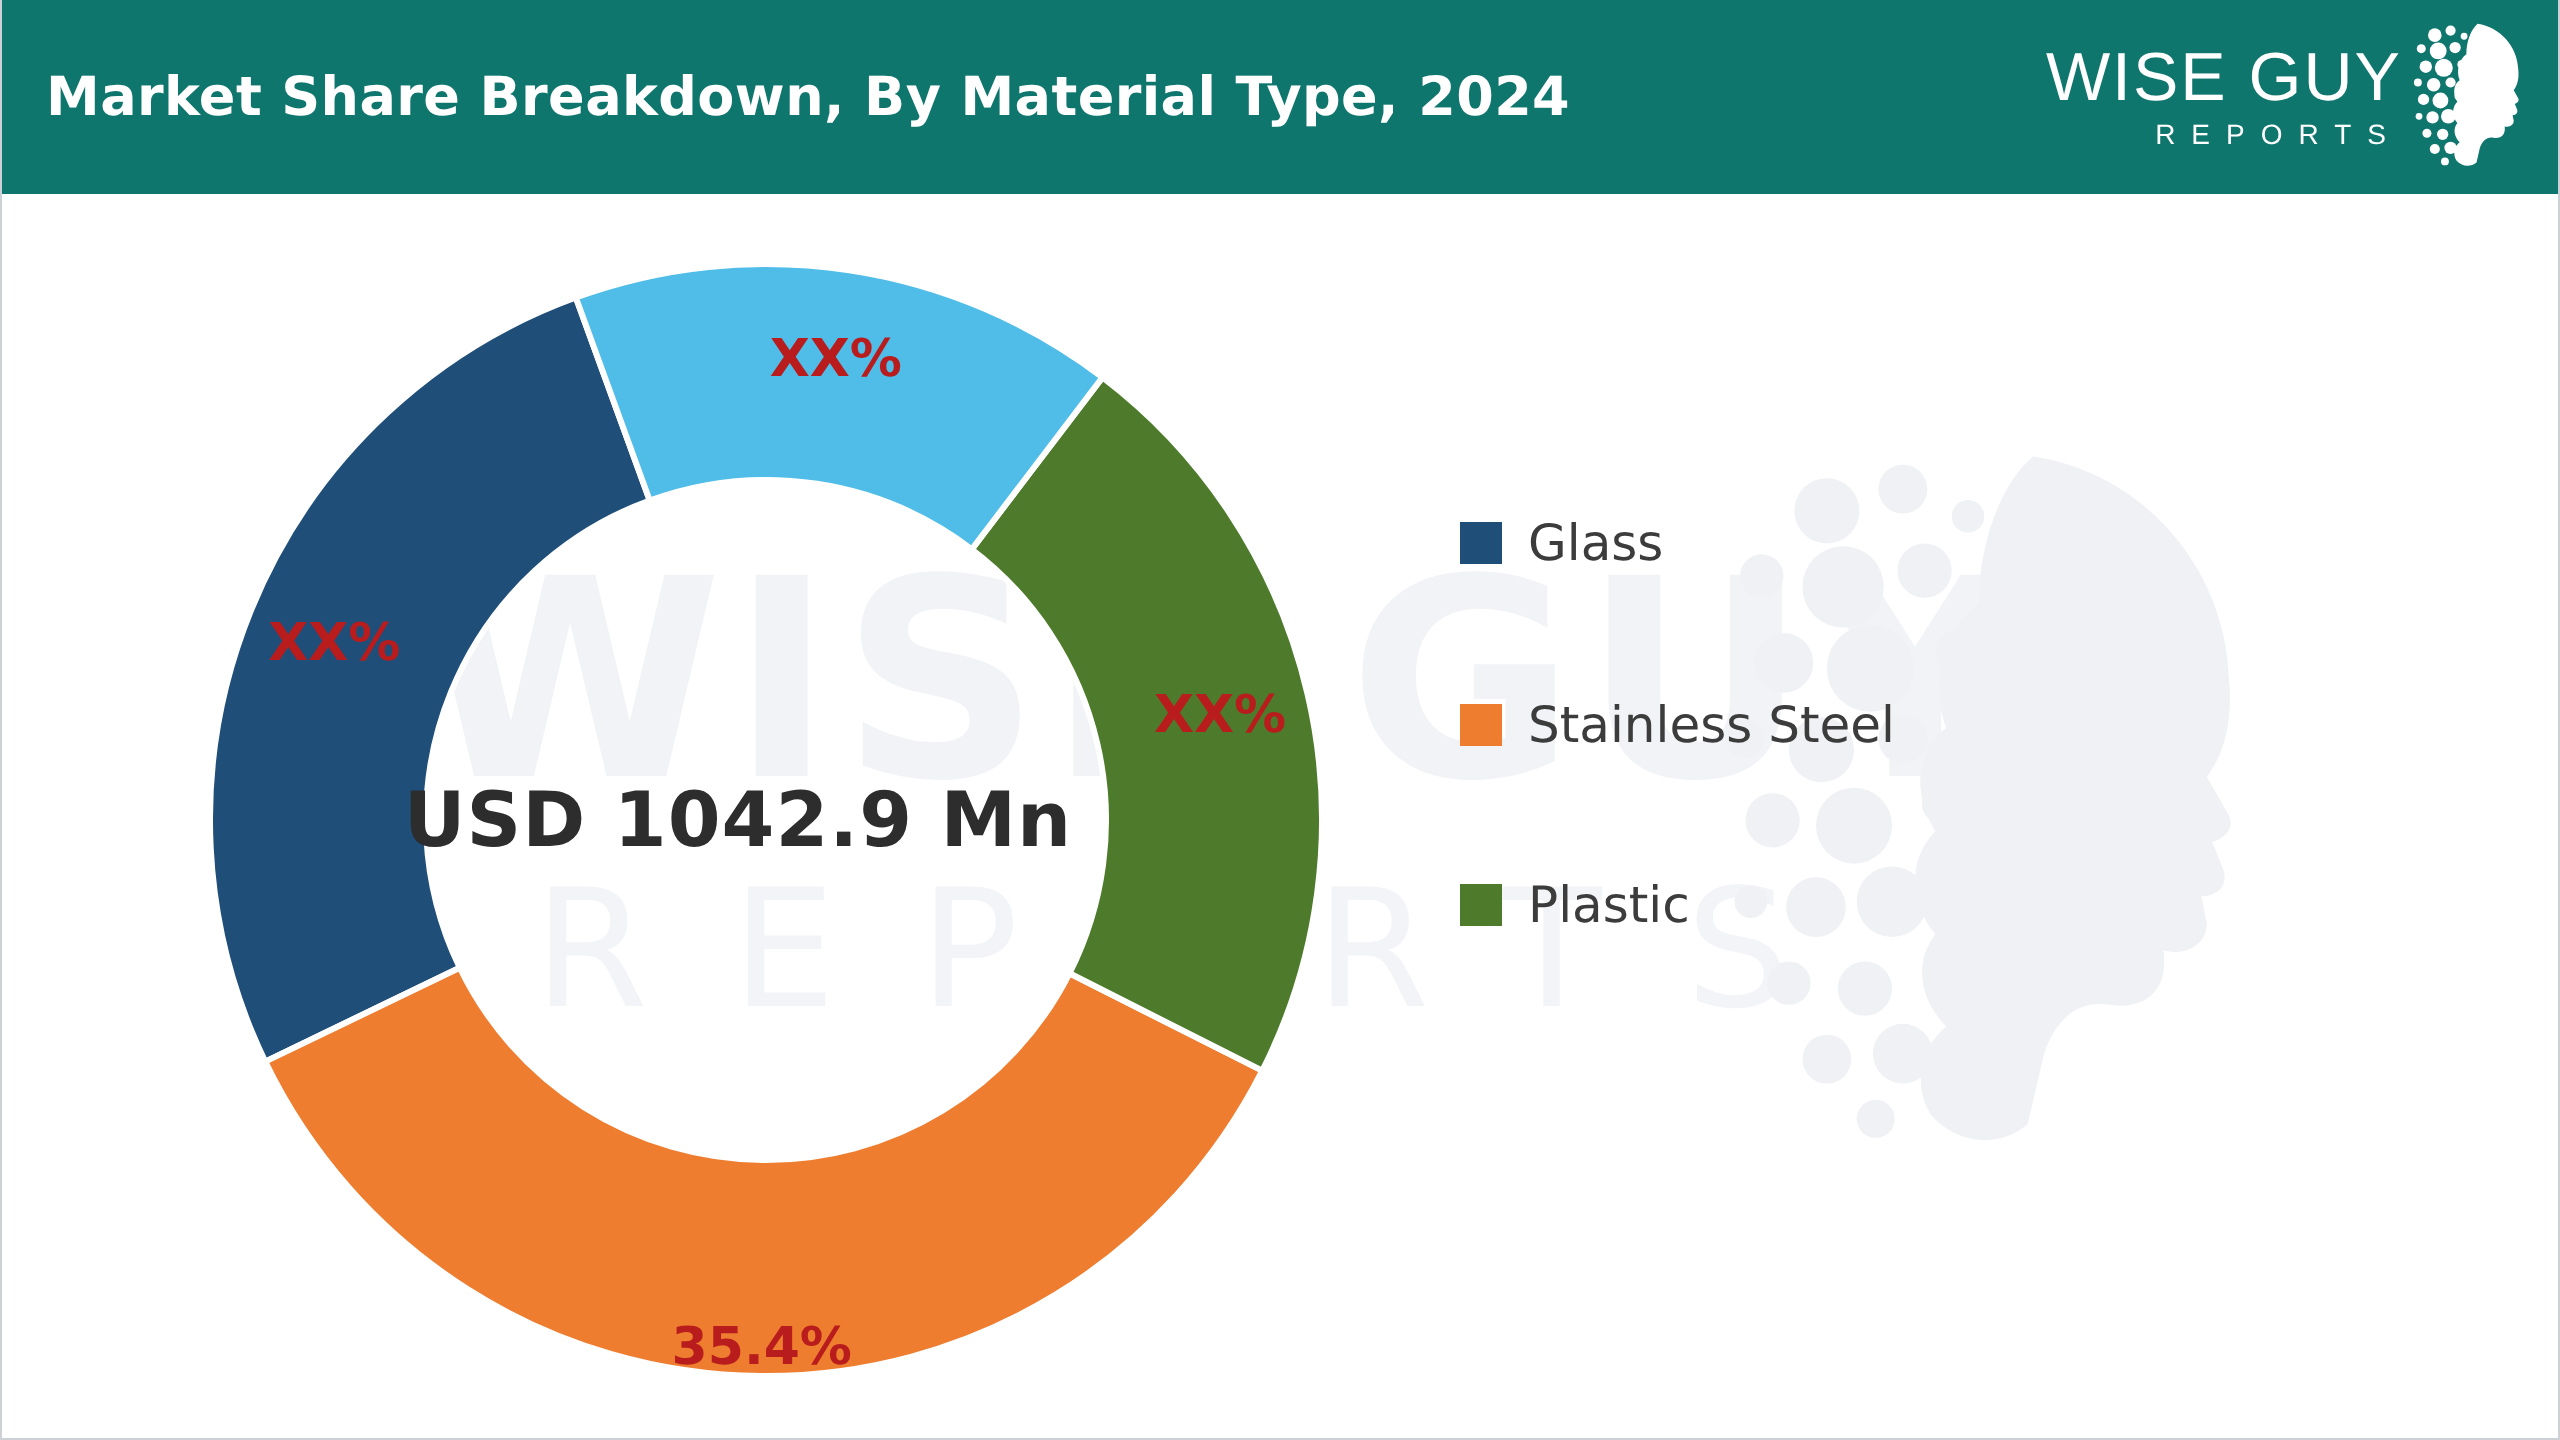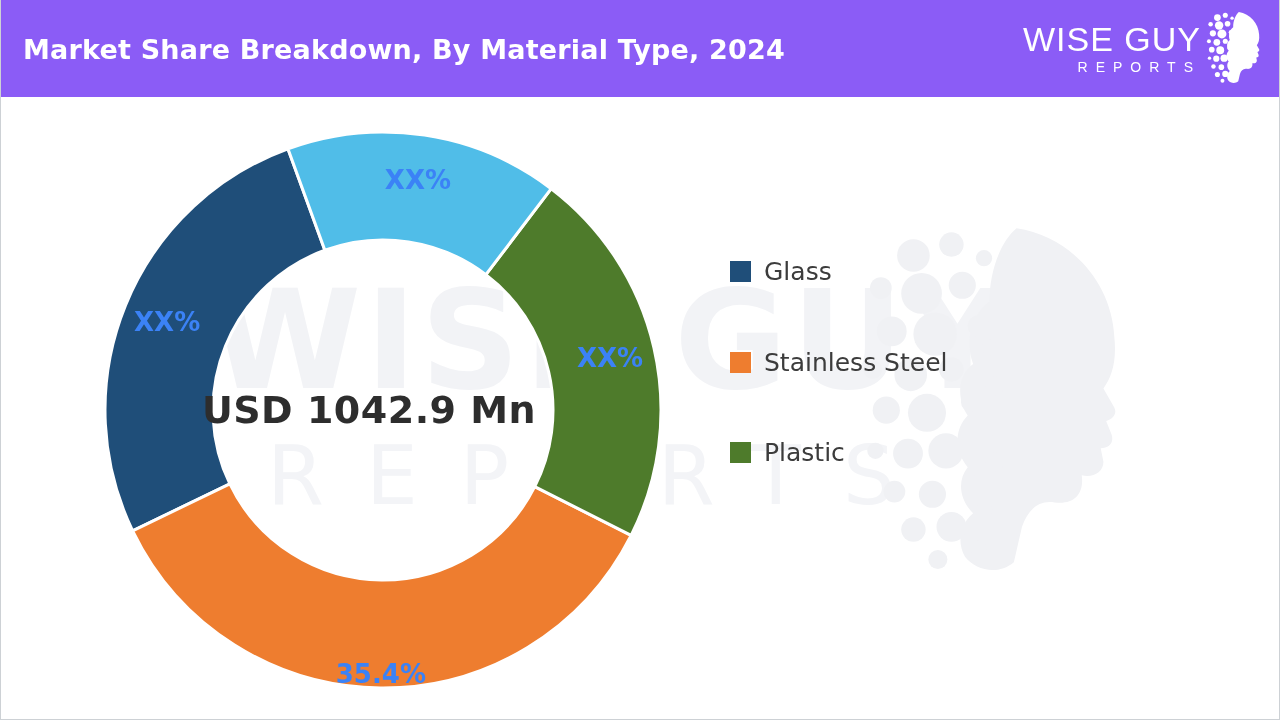--- a/index.html
+++ b/index.html
@@ -14,21 +14,21 @@
     border: 1px solid #cdd1d5;
     border-top: none;
     overflow: hidden;
   }
 
   
   .header {
     position: absolute;
     top: 0; left: 0; right: 0;
     height: 97px;
-    background: #8b5cf6;
+    background: #0f766e;
     z-index: 10;
   }
   .chart-title {
     position: absolute;
     left: 22px;
     top: 50%;
     transform: translateY(-50%);
     color: #ffffff;
     font-size: 27px;
     font-weight: bold;
@@ -104,21 +104,21 @@
     inset: 0;
     width: 1280px;
     height: 720px;
     z-index: 2;
   }
   #donut path { stroke: #ffffff; stroke-width: 3; stroke-linejoin: round; }
 
   .slice-label {
     position: absolute;
     transform: translate(-50%, -50%);
-    color: #3b82f6;
+    color: #b91c1c;
     font-size: 26px;
     font-weight: bold;
     z-index: 3;
     white-space: nowrap;
   }
   .center-label {
     position: absolute;
     left: 368px;
     top: 410px;
     transform: translate(-50%, -50%);

